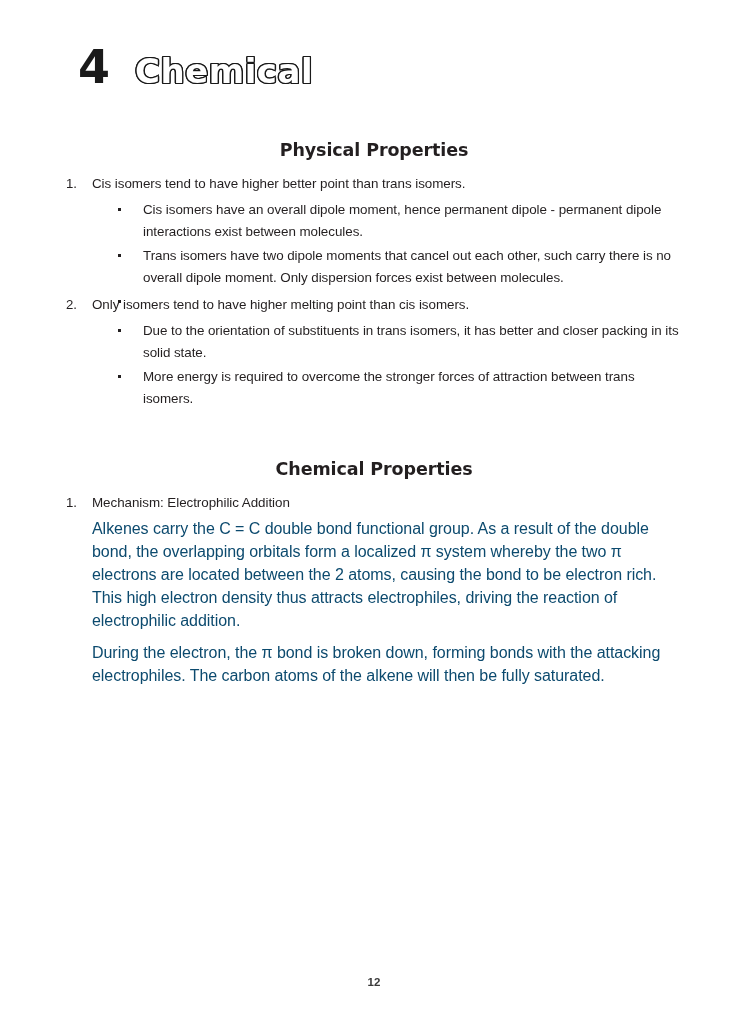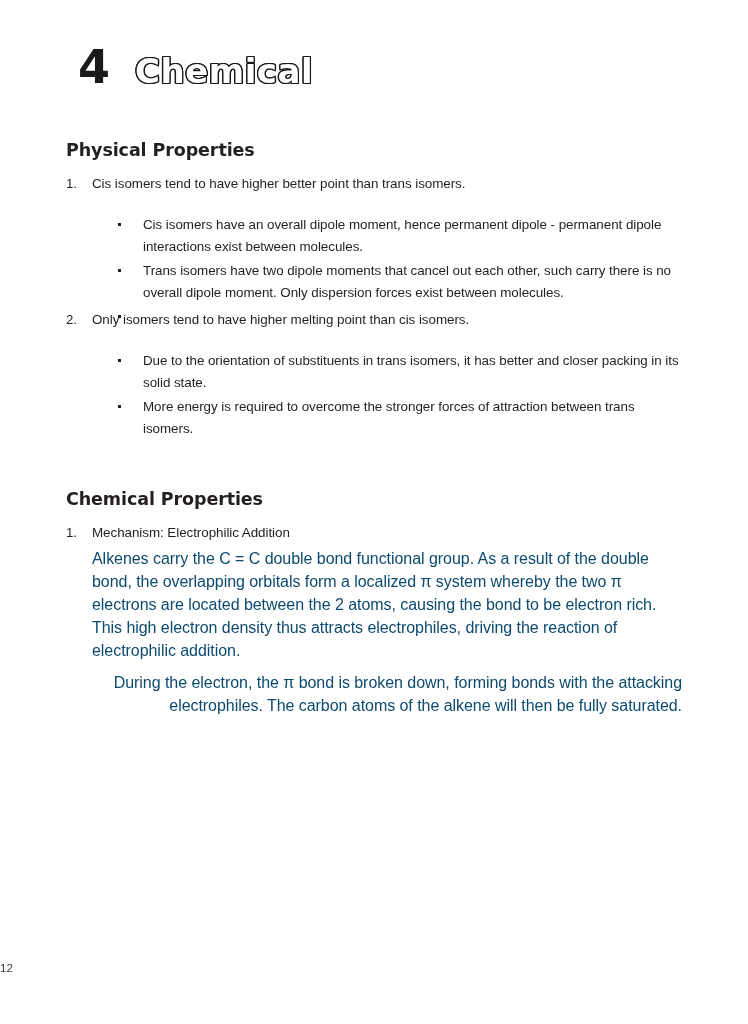--- a/index.html
+++ b/index.html
@@ -67,20 +67,21 @@
     width: 616px;
   }
 
   h2.section-heading {
     font-family: "DejaVu Sans", sans-serif;
     font-size: 17.5px;
     font-weight: 700;
     color: #231f20;
     margin: 0 0 13px 0;
     letter-spacing: -0.1px;
+    text-align: center;
   }
   .section-gap {
     height: 44px;
   }
 
   ol.num-list {
     list-style: none;
     margin: 0;
     padding: 0;
   }
@@ -100,21 +101,21 @@
   }
   .item-text {
     font-size: 13.4px;
     line-height: 21px;
     color: #231f20;
     letter-spacing: -0.05px;
   }
 
   ul.bullet-list {
     list-style: none;
-    margin: 20px 0 6px 0;
+    margin: 5px 0 6px 0;
     padding: 0;
   }
   li.bullet-item {
     position: relative;
     padding-left: 26px;
     margin-left: 25px;
     margin-bottom: 3px;
   }
   li.bullet-item > .dot {
     position: absolute;
@@ -133,30 +134,30 @@
 
   p.body-par {
     font-size: 16px;
     line-height: 23px;
     color: #0c4a6e;
     margin: 4px 0 9px 26px;
     letter-spacing: -0.05px;
   }
   p.body-par:last-child {
     margin-bottom: 0;
-    text-align: right;
   }
 
   
   .page-footer {
     position: absolute;
     left: 0;
     right: 0;
-    bottom: 48px;
-    text-align: left;
+    bottom: 34px;
+    text-align: center;
+    font-weight: bold;
   }
   .page-number {
     font-size: 11.5px;
     color: #3a3a3a;
   }
 </style>
 </head>
 <body>
 
 <div class="page">

